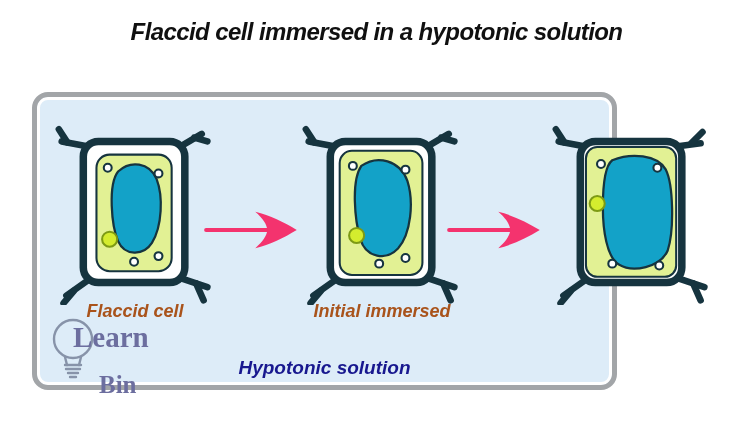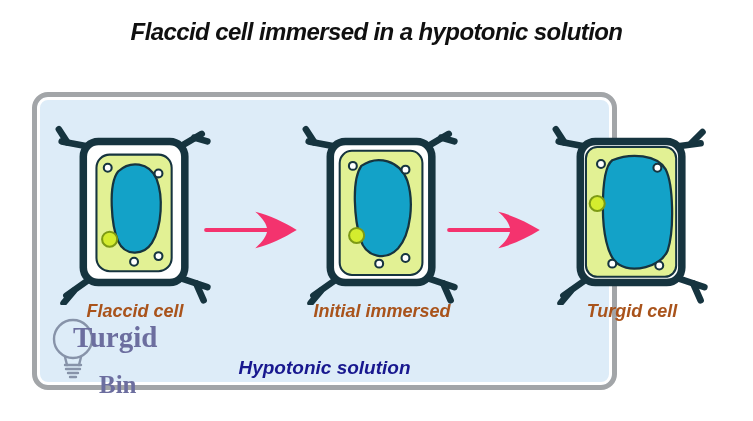--- a/index.html
+++ b/index.html
@@ -149,29 +149,28 @@
         </g>
         <rect class="wallrect" x="30" y="26" width="108" height="150" rx="16"></rect>
         <rect class="cyto" x="36" y="32" width="96" height="138" rx="12"></rect>
         <path class="vac" d="M64 46 C 84 38 112 40 121 56 C 129 72 130 120 123 142 C 115 160 86 166 71 157 C 58 149 54 120 54 96 C 54 72 56 52 64 46 Z"></path>
         <circle class="org-w" cx="52" cy="50" r="4.2"></circle>
         <circle class="org-w" cx="112" cy="54" r="4.2"></circle>
         <circle class="org-w" cx="64" cy="156" r="4.2"></circle>
         <circle class="org-w" cx="114" cy="158" r="4.2"></circle>
         <circle class="org-y" cx="48" cy="92" r="8"></circle>
       </svg>
-      <div class="stage-label">Turgid cell</div>
     </div>
 
     <div class="solution-label">Hypotonic solution</div>
 
     <div class="logo">
       <svg class="logo-bulb" viewBox="0 0 52 70" width="52" height="70">
         <circle class="bulb" cx="24" cy="24" r="19"></circle>
         <path class="bulb" d="M16 42 L18 50 M32 42 L30 50"></path>
         <path class="bulb" d="M16 50 L32 50 M17 54 L31 54 M19 58 L29 58 M21 62 L27 62"></path>
       </svg>
-      <span class="logo-learn">Turgid</span>
+      <span class="logo-learn">Learn</span>
       <span class="logo-bin">Bin</span>
     </div>
 
   </div>
 </div>
 
 </body></html>

